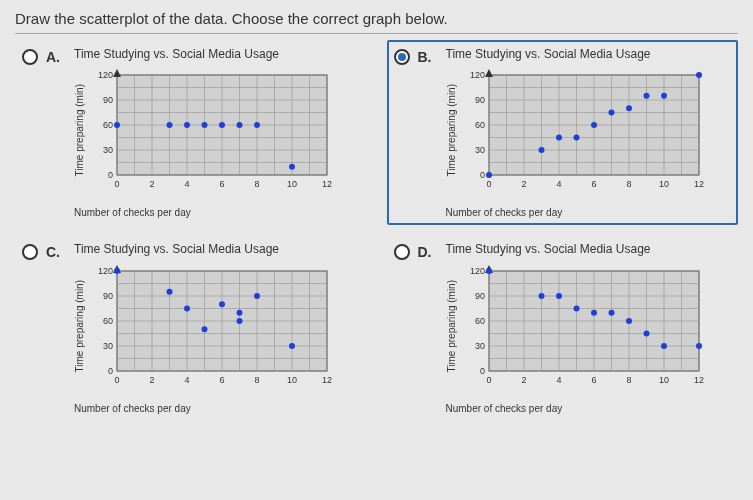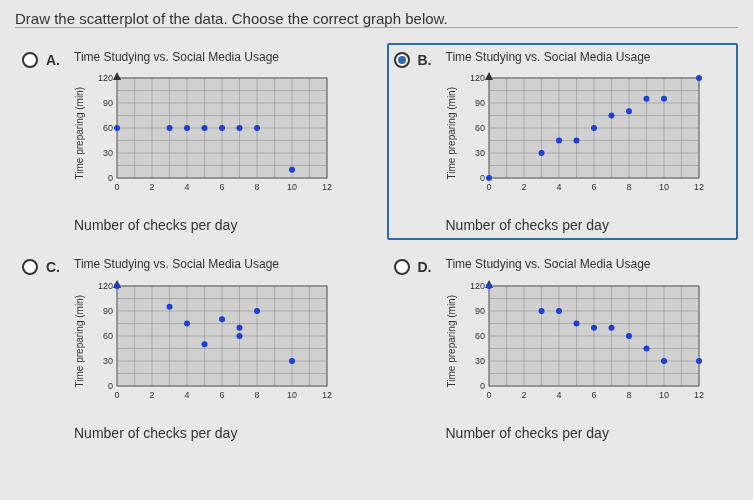--- a/index.html
+++ b/index.html
@@ -6,23 +6,24 @@
     body {
       font-family: Arial, sans-serif;
       background: #e8e8e8;
       width: 753px;
       height: 500px;
       padding: 10px 15px;
       font-size: 14px;
       color: #333;
     }
     .question-text {
-      margin-bottom: 15px;
+      margin-bottom: 6px;
       font-size: 15px;
       border-bottom: 1px solid #aaa;
+      padding-bottom: 6px;
     }
     .options-grid {
       display: grid;
       grid-template-columns: 1fr 1fr;
       gap: 10px 20px;
     }
     .option {
       display: flex;
       align-items: flex-start;
       gap: 8px;
@@ -76,22 +77,22 @@
     .ylabel {
       writing-mode: vertical-rl;
       transform: rotate(180deg);
       font-size: 10px;
       white-space: nowrap;
     }
     .plot-area {
       flex: 1;
     }
     .xlabel {
-      font-size: 14px;
-      margin-top: 19px;
+      font-size: 10px;
+      margin-top: 12px;
     }
     svg { display: block; }
   </style>
 </head>
 <body>
 
 <div class="question-text">Draw the scatterplot of the data. Choose the correct graph below.</div>
 
 <div class="options-grid">
 

